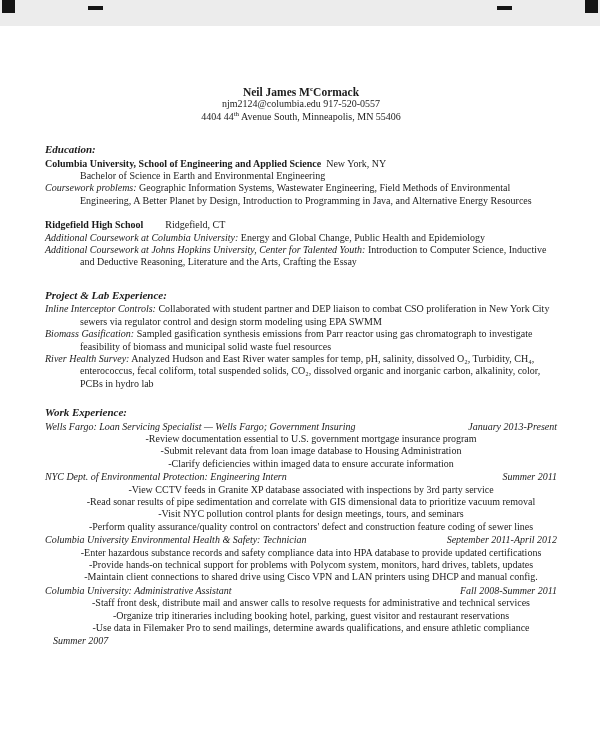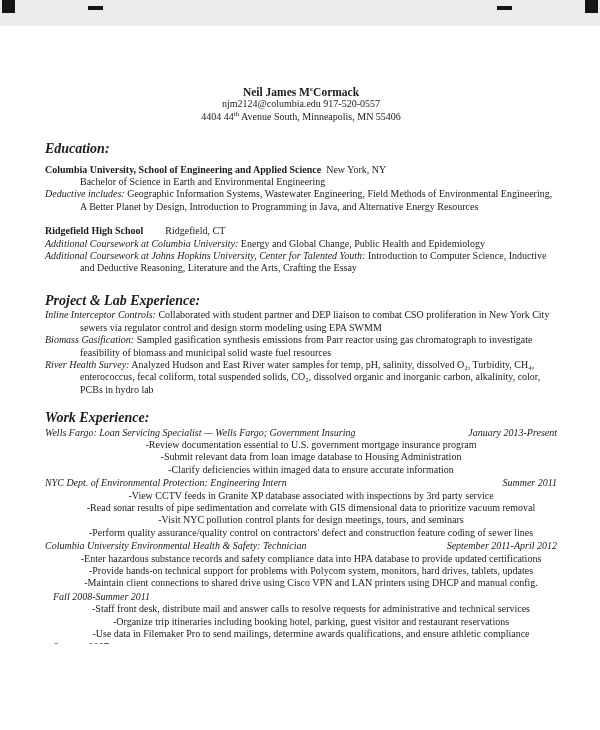--- a/index.html
+++ b/index.html
@@ -20,29 +20,29 @@
   .dash-l  { top:6px; left:88px;  width:15px; height:4px; }
   .dash-r  { top:6px; right:88px; width:15px; height:4px; }
 
   .content { position:absolute; top:86px; left:45px; right:43px; font-size:10px; line-height:12.4px; }
 
   .resume-header { text-align:center; }
   .resume-name { font-weight:bold; font-size:11.5px; }
   sup.sm { font-size:7px; vertical-align:super; line-height:0; }
 
   h2.section-heading {
-    font-size:14px; font-weight:bold; font-style:italic;
+    font-size:11px; font-weight:bold; font-style:italic;
     margin-top:20px; margin-bottom:2px;
   }
   h2.work-heading { margin-top:16px; }
 
   .b { font-weight:bold; }
   .i { font-style:italic; }
 
-  .school-line { margin-top:8px; }
+  .school-line { margin-top:2px; }
   .loc-gap  { margin-left:5px; }
   .loc-gap2 { margin-left:22px; }
 
   .indent1 { padding-left:35px; }
   .hang { padding-left:35px; text-indent:-35px; }
   .gap-top { margin-top:12px; }
 
   .proj-line { padding-left:35px; text-indent:-35px; }
 
   .job-line { display:flex; justify-content:space-between; font-style:italic; margin-top:1px;gap:23px; }
@@ -70,21 +70,21 @@
       <div><span>4404 44</span><sup class="sm">th</sup><span> Avenue South, Minneapolis, MN 55406</span></div>
     </header>
 
     <section>
       <h2 class="section-heading">Education:</h2>
 
       <p class="school-line">
         <span class="b">Columbia University, School of Engineering and Applied Science</span><span class="loc-gap">New York, NY</span>
       </p>
       <p class="indent1">Bachelor of Science in Earth and Environmental Engineering</p>
-      <p class="hang"><span class="i">Deductive includes:</span><span> Geographic Information Systems, Wastewater Engineering, Field Methods of Environmental Engineering, A Better Planet by Design, Introduction to Programming in Java, and Alternative Energy Resources</span></p>
+      <p class="hang"><span class="i">Coursework problems:</span><span> Geographic Information Systems, Wastewater Engineering, Field Methods of Environmental Engineering, A Better Planet by Design, Introduction to Programming in Java, and Alternative Energy Resources</span></p>
 
       <p class="school-line gap-top">
         <span class="b">Ridgefield High School</span><span class="loc-gap2">Ridgefield, CT</span>
       </p>
       <p class="hang"><span class="i">Additional Coursework at Columbia University:</span><span> Energy and Global Change, Public Health and Epidemiology</span></p>
       <p class="hang"><span class="i">Additional Coursework at Johns Hopkins University, Center for Talented Youth:</span><span> Introduction to Computer Science, Inductive and Deductive Reasoning, Literature and the Arts, Crafting the Essay</span></p>
     </section>
 
     <section>
       <h2 class="section-heading">Project &amp; Lab Experience:</h2>
@@ -123,20 +123,21 @@
           <span class="job-title">Columbia University Environmental Health &amp; Safety: Technician</span>
           <span class="job-date">September 2011-April 2012</span>
         </p>
         <p class="bullet">Enter hazardous substance records and safety compliance data into HPA database to provide updated certifications</p>
         <p class="bullet">Provide hands-on technical support for problems with Polycom system, monitors, hard drives, tablets, updates</p>
         <p class="bullet">Maintain client connections to shared drive using Cisco VPN and LAN printers using DHCP and manual config.</p>
       </div>
 
       <div>
         <p class="job-line">
+          <span class="job-title">Columbia University: Administrative Assistant</span>
           <span class="job-date">Fall 2008-Summer 2011</span>
         </p>
         <p class="bullet">Staff front desk, distribute mail and answer calls to resolve requests for administrative and technical services</p>
         <p class="bullet">Organize trip itineraries including booking hotel, parking, guest visitor and restaurant reservations</p>
         <p class="bullet">Use data in Filemaker Pro to send mailings, determine awards qualifications, and ensure athletic compliance</p>
       </div>
 
       <div>
         <p class="job-line">
           <span class="job-date">Summer 2007</span>

